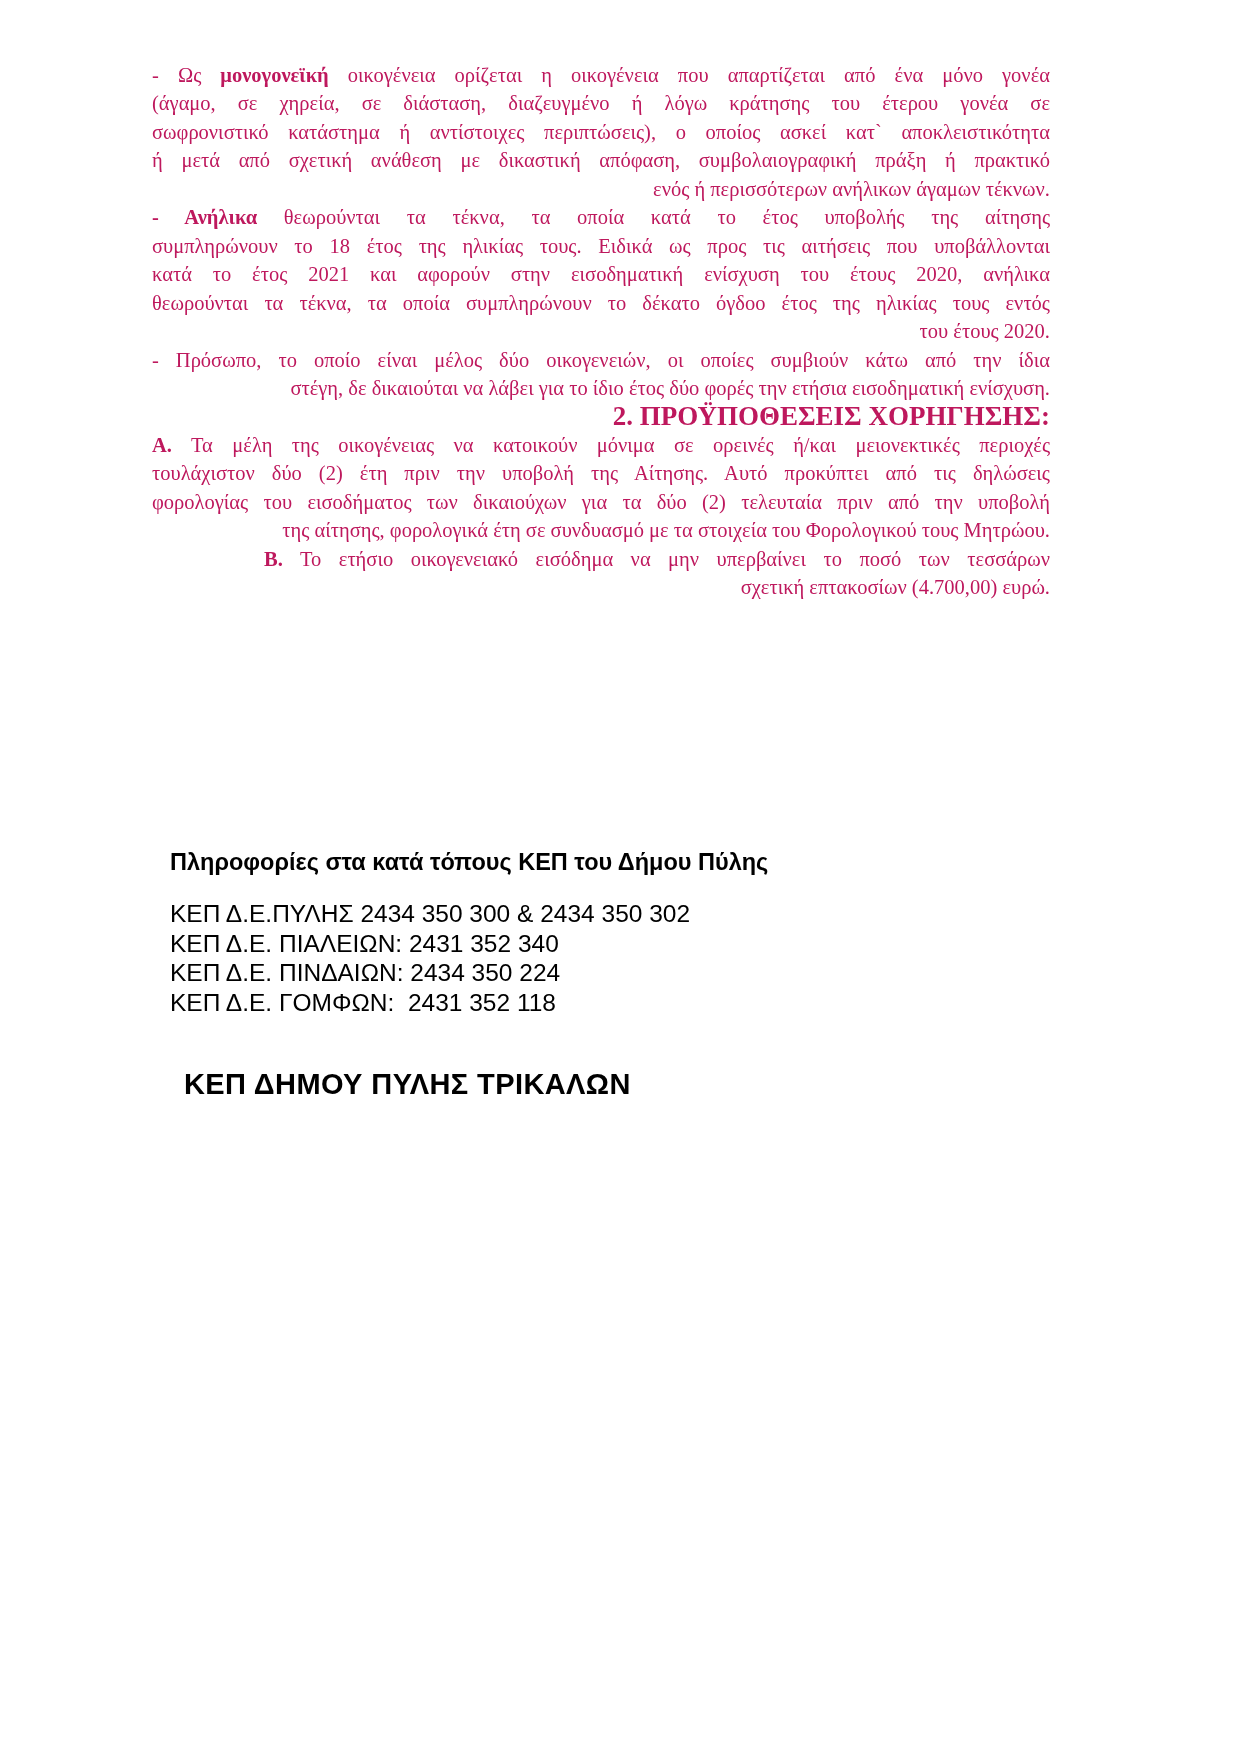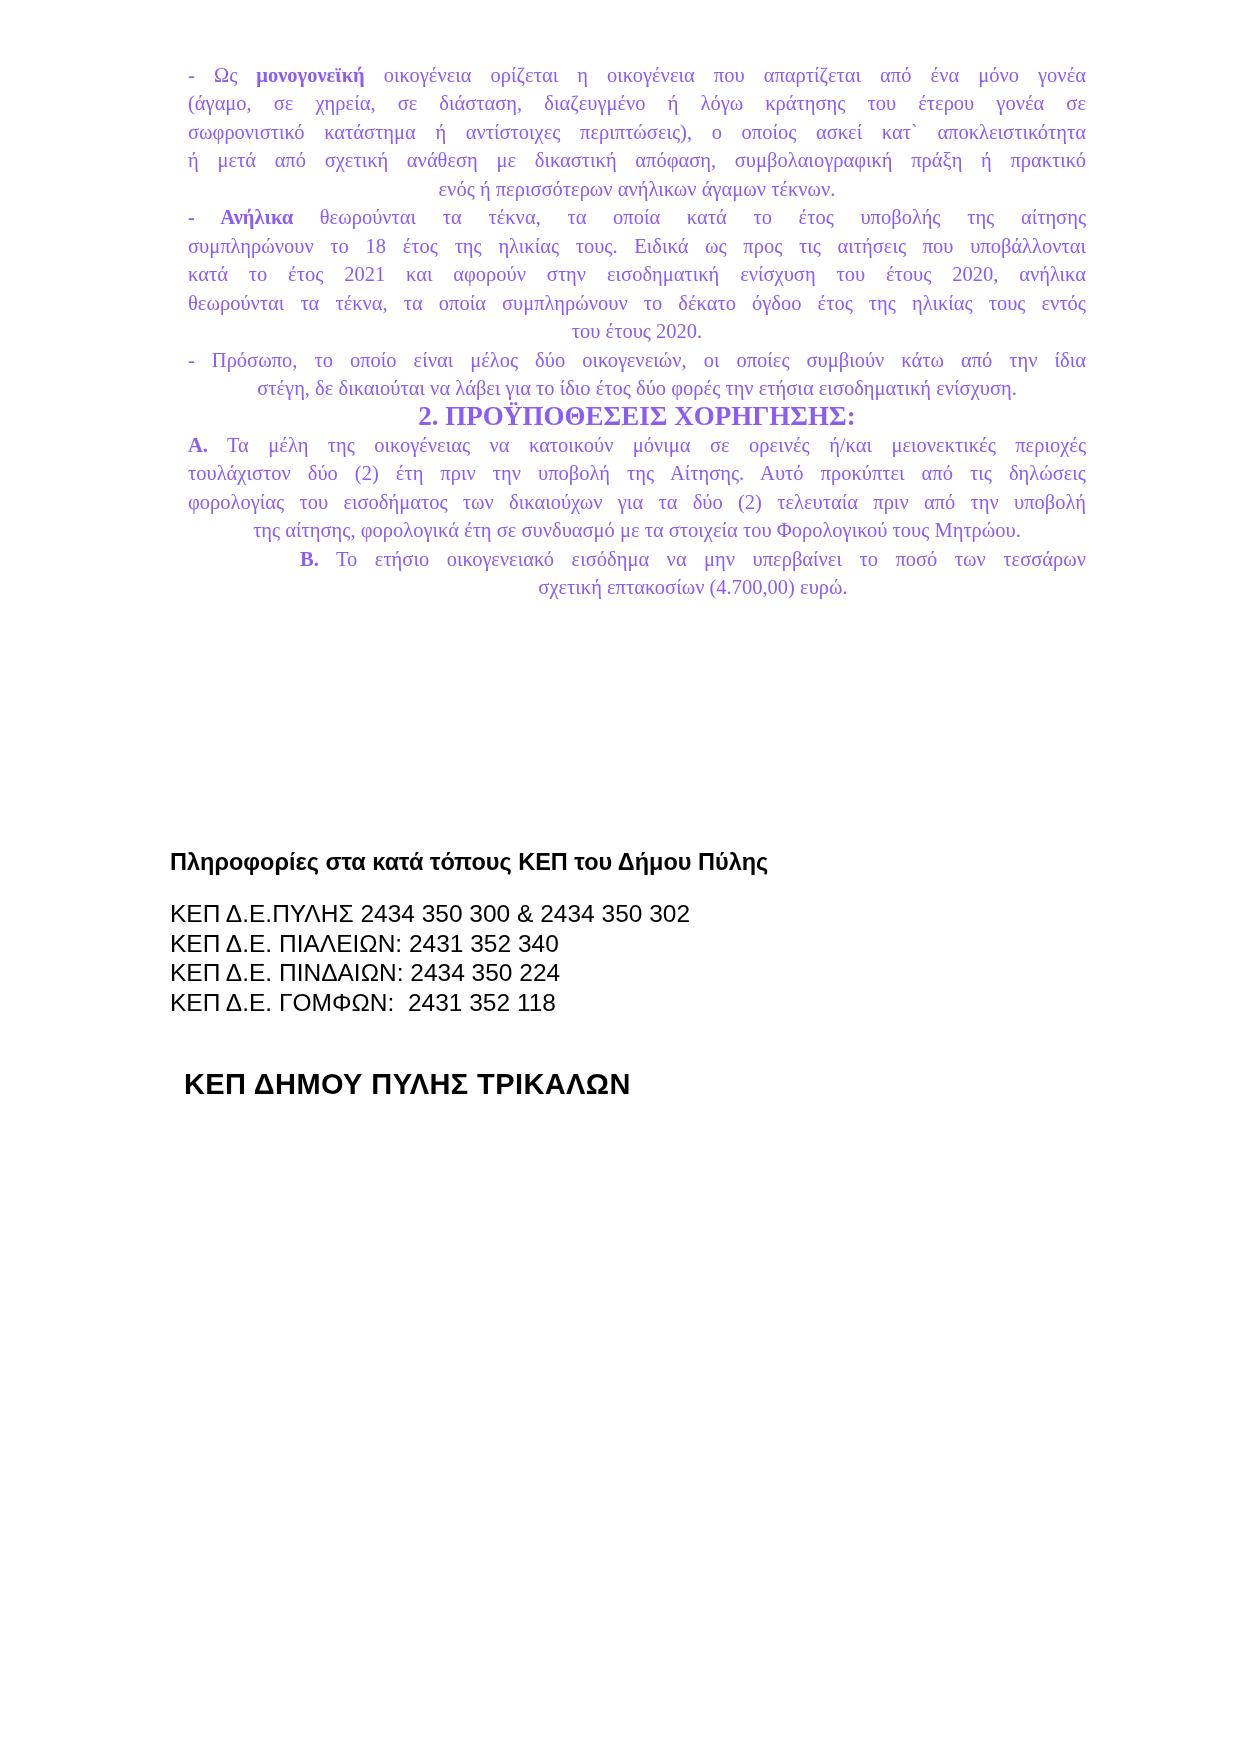--- a/index.html
+++ b/index.html
@@ -12,27 +12,26 @@
     color: #000000;
   }
   .body-text {
     position: absolute;
     left: 152px;
     top: 61px;
     width: 898px;
     font-family: "Liberation Serif", "DejaVu Serif", serif;
     font-size: 20.5px;
     line-height: 28.45px;
-    color: #8b5cf6;
-    margin-left: 36px;
+    color: #be185d;
   }
   .para { margin: 0; }
   .para.heading { font-size: 27px; font-weight: normal; }
   .line.just { text-align: justify; text-align-last: justify; }
-  .line.nat  { text-align: center; text-align-last: auto; }
+  .line.nat  { text-align: right; text-align-last: auto; }
   .sans-block {
     position: absolute;
     left: 170px;
     top: 848px;
     font-family: "Liberation Sans", "DejaVu Sans", sans-serif;
     color: #000000;
   }
   .info-heading {
     font-size: 23.5px;
     font-weight: bold;

